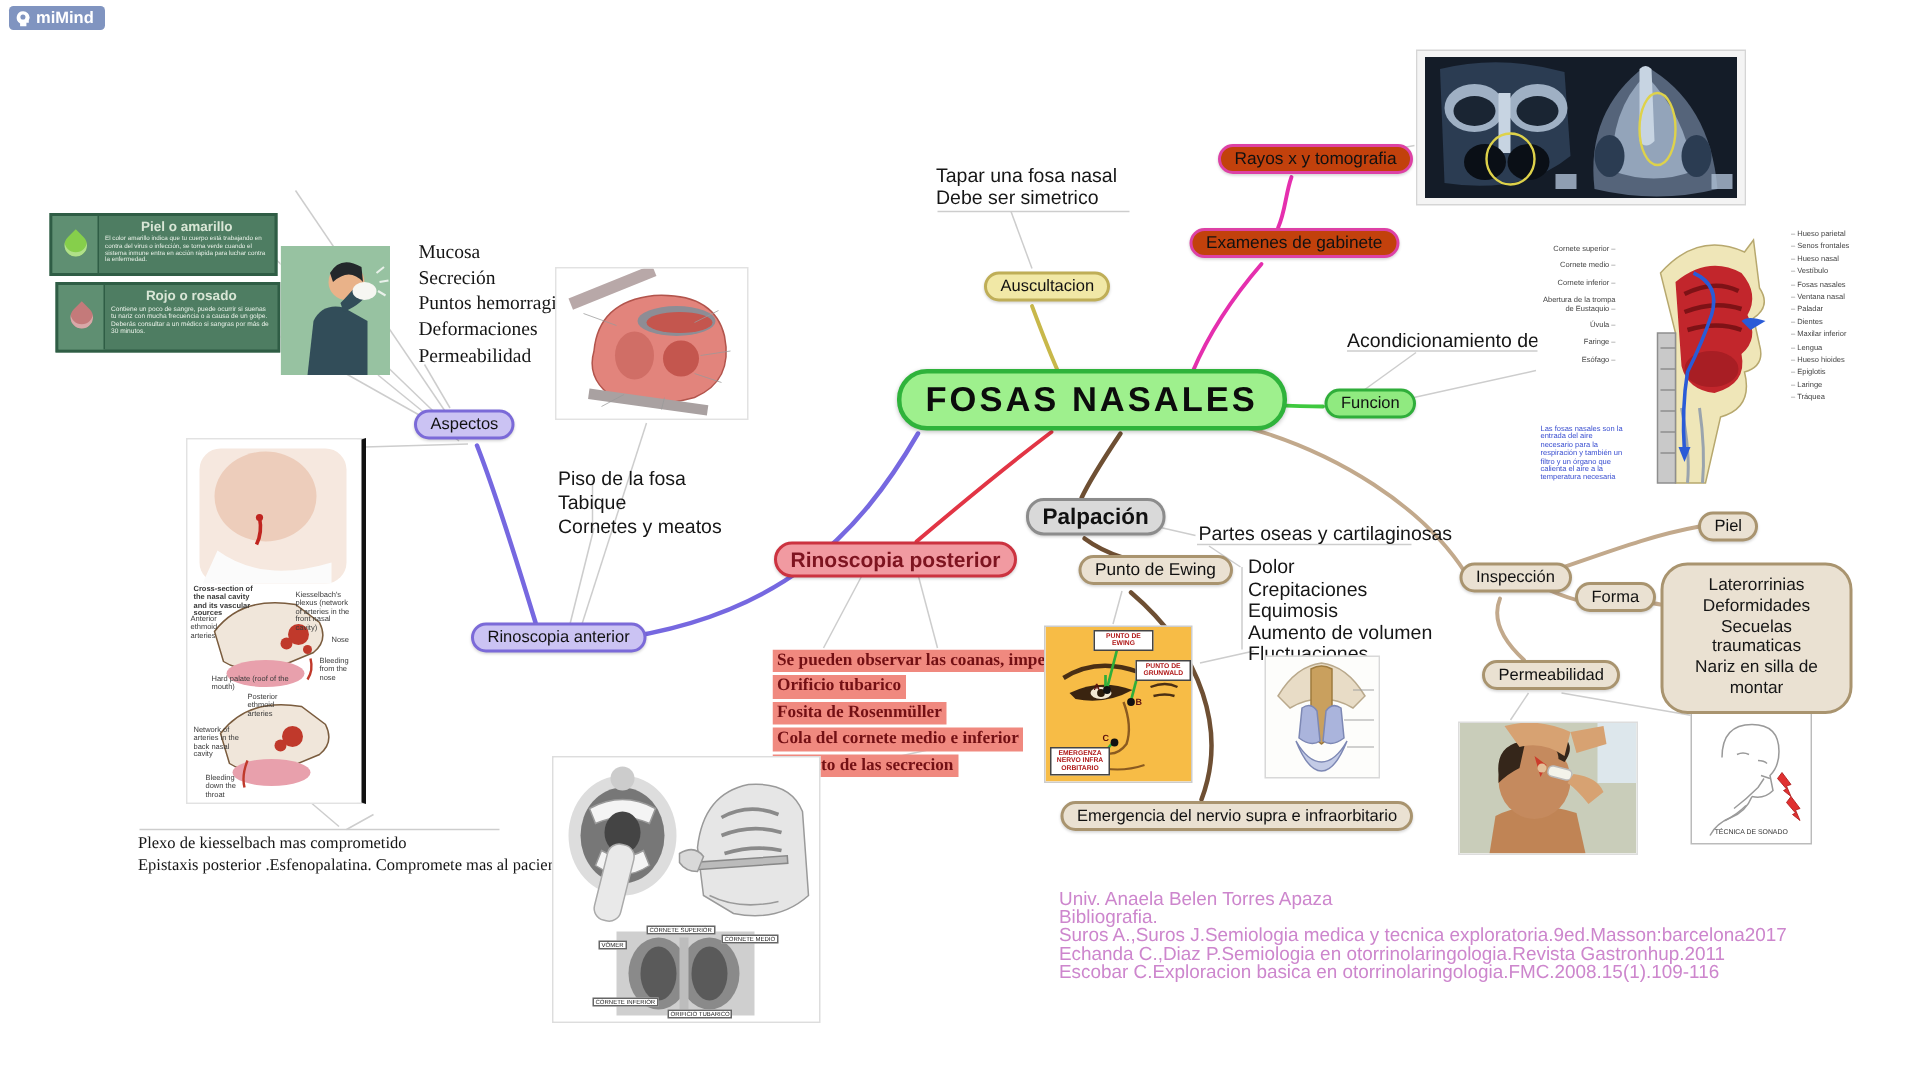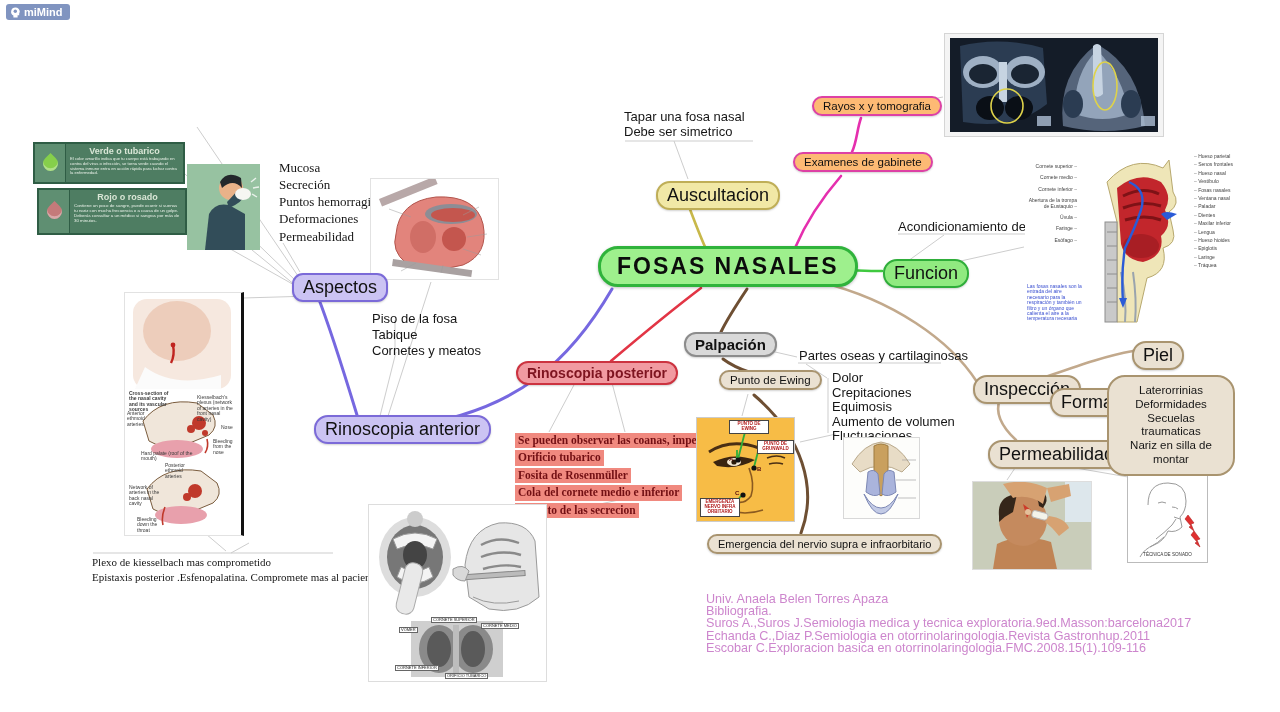--- a/index.html
+++ b/index.html
@@ -1,23 +1,23 @@
 <!DOCTYPE html>
 <html><head>
 <meta charset="utf-8">
 <style>
   html,body{margin:0;padding:0;background:#fff;}
   .canvas{position:relative;width:1280px;height:712px;background:#fff;overflow:hidden;
           font-family:"Liberation Sans",sans-serif;color:#161616;}
   svg{display:block;}
   .wires{position:absolute;left:0;top:0;z-index:1;}
   .node{position:absolute;z-index:3;border:2px solid;border-radius:14px;padding:2px 9px;
-        font-size:18px;color:#111;white-space:nowrap;box-shadow:0 1px 2px rgba(0,0,0,.18);}
+        font-size:11px;color:#111;white-space:nowrap;box-shadow:0 1px 2px rgba(0,0,0,.18);}
   .n-tan{background:#eae1d2;border-color:#a9946f;}
-  .n-pink{background:#fdba74;border-color:#dd41a5;font-size:11.5px;}
+  .n-pink{background:#c2410c;border-color:#dd41a5;font-size:11.5px;}
   .n-yellow{background:#f1e8a6;border-color:#bfae57;}
   .n-green{background:#90ea80;border-color:#2fae3a;}
   .n-gray{background:#d9d9d9;border-color:#8c8c8c;font-weight:bold;font-size:15px;border-radius:12px;}
   .n-red{background:#f19aa1;border-color:#cc3340;font-weight:bold;font-size:14px;color:#7e1420;}
   .n-purple{background:#cbc3f3;border-color:#7b6ad8;}
   .n-central{position:absolute;z-index:3;left:598px;top:246px;background:#9ef08d;border:3px solid #2fb33b;
              border-radius:20px;padding:4px 16px;font-size:23px;font-weight:bold;letter-spacing:2px;
              color:#0c0c0c;white-space:nowrap;text-transform:uppercase;box-shadow:0 1px 3px rgba(0,0,0,.25);}
   .later{position:absolute;z-index:3;background:#eae1d2;border:2px solid #a9946f;border-radius:18px;
          padding:7px 10px;font-size:11.5px;text-align:center;line-height:1.2;}
@@ -120,21 +120,21 @@
   <div class="node n-green" style="left:883px;top:259px;">Funcion</div>
   <div class="node n-gray" style="left:684px;top:332px;">Palpación</div>
   <div class="node n-tan" style="left:719px;top:370px;font-size:11.5px;">Punto de Ewing</div>
   <div class="node n-tan" style="left:973px;top:375px;">Inspección</div>
   <div class="node n-tan" style="left:1132px;top:341px;">Piel</div>
   <div class="node n-tan" style="left:1050px;top:388px;">Forma</div>
   <div class="node n-tan" style="left:988px;top:440px;">Permeabilidad</div>
   <div class="node n-tan" style="left:707px;top:534px;font-size:11px;">Emergencia del nervio supra e infraorbitario</div>
   <div class="node n-red" style="left:516px;top:361px;">Rinoscopia posterior</div>
   <div class="node n-purple" style="left:314px;top:415px;">Rinoscopia anterior</div>
-  <div class="node n-purple" style="left:292px;top:273px;border-radius:11px;">Aspectos</div>
+  <div class="node n-purple" style="left:276px;top:273px;border-radius:11px;">Aspectos</div>
 
   <div class="later" style="left:1107px;top:375px;width:104px;">
       <div>Laterorrinias</div>
       <div>Deformidades</div>
       <div>Secuelas traumaticas</div>
       <div>Nariz en silla de montar</div>
     </div>
 
   <div class="tb" style="left:624px;top:109px;">
       <div>Tapar una fosa nasal</div>
@@ -178,21 +178,21 @@
       <div>Suros A.,Suros J.Semiologia medica y tecnica exploratoria.9ed.Masson:barcelona2017</div>
       <div>Echanda C.,Diaz P.Semiologia en otorrinolaringologia.Revista Gastronhup.2011</div>
       <div>Escobar C.Exploracion basica en otorrinolaringologia.FMC.2008.15(1).109-116</div>
     </div>
 
   <div class="swatch" style="left:33px;top:142px;width:148px;height:38px;">
     <div class="dropbox">
         <div class="drop" style="background: rgb(134, 207, 75);"></div>
       </div>
     <div class="txt">
-        <div class="t">Verde o tubarico</div>
+        <div class="t">Piel o amarillo</div>
       <div class="b" style="font-size:4.2px;">El color amarillo indica que tu cuerpo está trabajando en contra del virus o infección, se torna verde cuando el sistema inmune entra en acción rápida para luchar contra la enfermedad.</div>
       </div>
   </div>
   <div class="swatch" style="left:37px;top:188px;width:146px;height:43px;">
     <div class="dropbox">
         <div class="drop" style="background: rgb(196, 122, 122);"></div>
       </div>
     <div class="txt">
         <div class="t">Rojo o rosado</div>
       <div class="b" style="font-size:4.4px;">Contiene un poco de sangre, puede ocurrir si suenas tu nariz con mucha frecuencia o a causa de un golpe. Deberás consultar a un médico si sangras por más de 30 minutos.</div>

